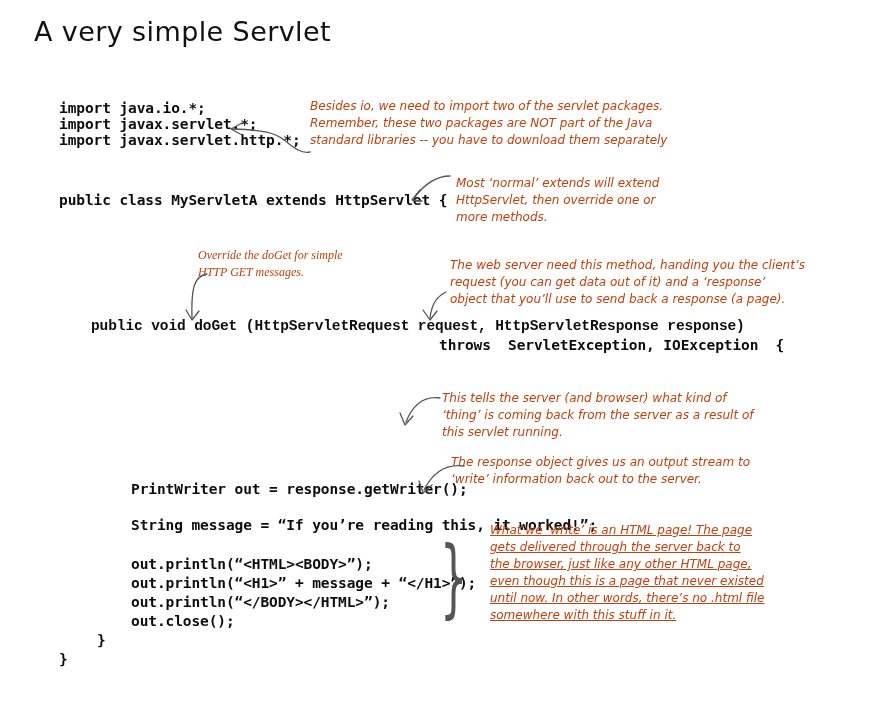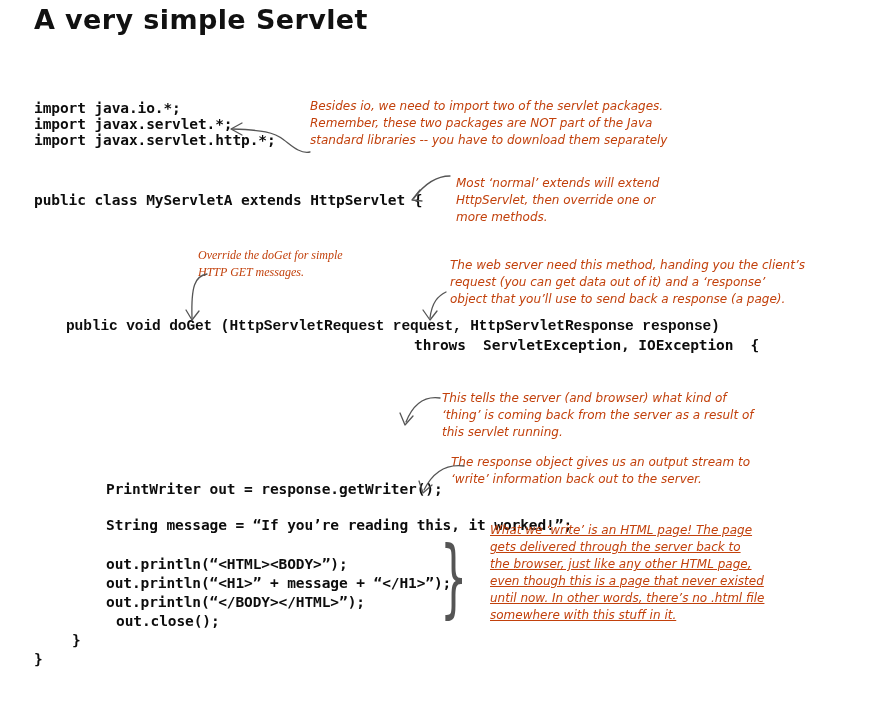--- a/index.html
+++ b/index.html
@@ -16,35 +16,36 @@
     position: relative;
   }
   .page {
     position: relative;
     width: 871px;
     height: 712px;
   }
   .title {
     position: absolute;
     left: 34px;
-    top: 4px;
+    top: 16px;
     font-family: "DejaVu Sans", sans-serif;
     font-size: 27px;
-    font-weight: bold;
+    font-weight: normal;
     letter-spacing: 0.4px;
     color: #111111;
   }
   .code {
     position: absolute;
     font-family: "DejaVu Sans Mono", monospace;
     font-size: 14.5px;
     font-weight: bold;
     color: #0d0d0d;
     white-space: pre;
     letter-spacing: -0.1px;
+    margin-left: 25px;
   }
   .note {
     position: absolute;
     font-family: "DejaVu Sans", sans-serif;
     font-size: 12px;
     color: #c2410c;
     line-height: 1.42;
     white-space: pre-line;
     font-style: italic;
   }
@@ -98,21 +99,21 @@
   <div class="code" style="left:414px; top:337px;">throws  ServletException, IOException  {</div>
 
 
   <div class="code" style="left:106px; top:481px;">PrintWriter out = response.getWriter();</div>
 
   <div class="code" style="left:106px; top:517px;">String message = “If you’re reading this, it worked!”;</div>
 
   <div class="code" style="left:106px; top:556px;">out.println(“&lt;HTML&gt;&lt;BODY&gt;”);</div>
   <div class="code" style="left:106px; top:575px;">out.println(“&lt;H1&gt;” + message + “&lt;/H1&gt;”);</div>
   <div class="code" style="left:106px; top:594px;">out.println(“&lt;/BODY&gt;&lt;/HTML&gt;”);</div>
-  <div class="code" style="left:116px; top:613px;text-align:center;">out.close();</div>
+  <div class="code" style="left:106px; top:613px;text-align:center;">out.close();</div>
 
   <div class="code" style="left:72px; top:632px;">}</div>
   <div class="code" style="left:34px; top:651px;">}</div>
 
   <div class="note" style="left:310px; top:98px; width:400px;">Besides io, we need to import two of the servlet packages.
 Remember, these two packages are NOT part of the Java
 standard libraries -- you have to download them separately</div>
 
   <div class="note" style="left:456px; top:175px; width:240px;">Most ‘normal’ extends will extend
 HttpServlet, then override one or

